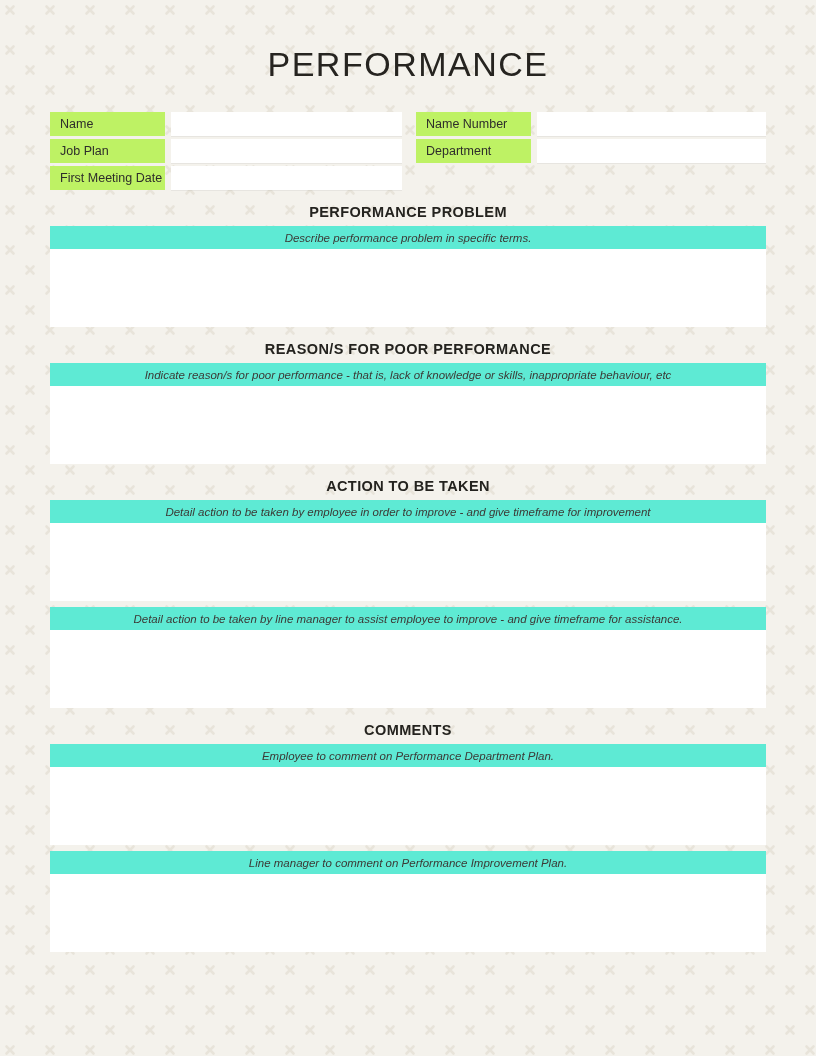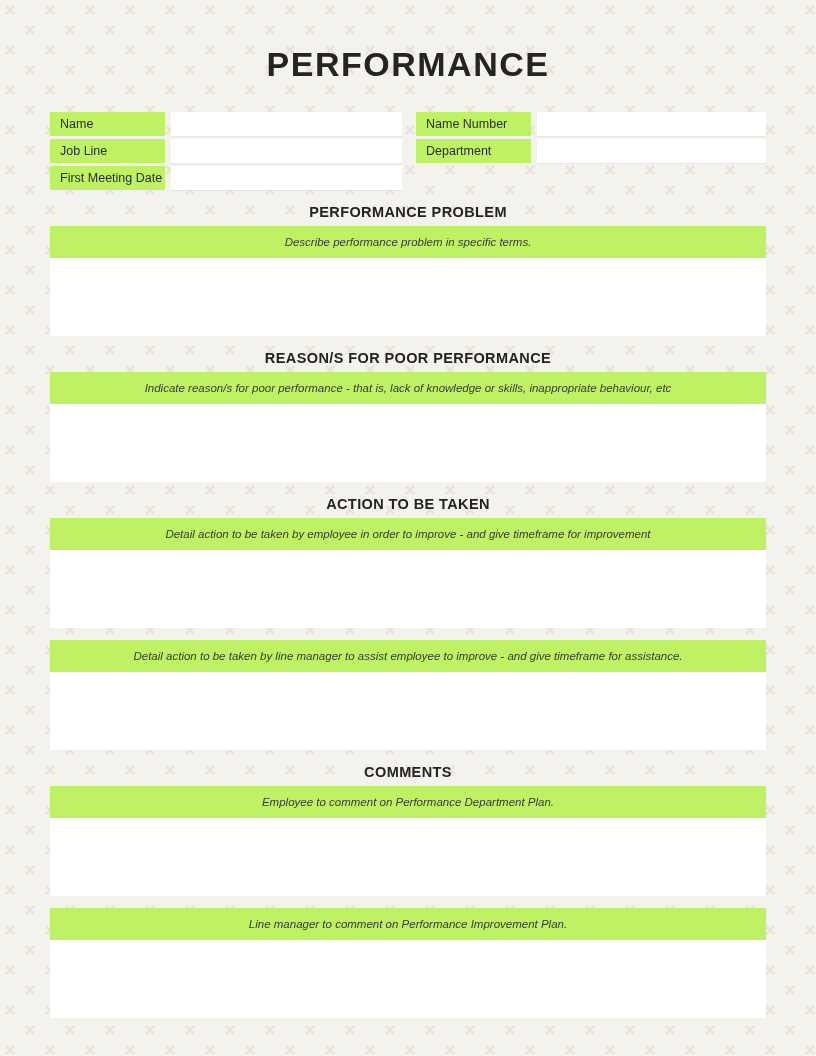--- a/index.html
+++ b/index.html
@@ -11,21 +11,21 @@
     overflow:hidden;
   }
   .bg-pattern { position:absolute; left:0; top:0; z-index:0; }
   .content {
     position:absolute; left:50px; top:0; width:716px; z-index:1;
   }
   h1.doc-title {
     margin:46px 0 0 0;
     text-align:center;
     font-size:34px; line-height:36px;
-    font-weight:bold;
+    font-weight:normal;
     letter-spacing:1.5px;
     color:#262420;
   }
   .form-grid {
     margin-top:30px;
     display:grid;
     grid-template-columns:115px 6px 231px 14px 115px 6px 229px;
     grid-auto-rows:24px;
     row-gap:3px;
   }
@@ -52,38 +52,38 @@
   .section { margin-top:14px; }
   h2.section-heading {
     margin:0 0 5px 0;
     text-align:center;
     font-size:14.5px; line-height:17px;
     font-weight:bold;
     letter-spacing:0.4px;
     color:#24231f;
   }
   .prompt {
-    height:32px;
-    background:#bef264;
+    height:23px;
+    background:#5eead4;
     display:flex; align-items:center; justify-content:center;
     font-size:11.5px;
     font-style:italic;
     color:#3c3a36;
   }
   .area {
     display:block;
     width:100%; height:78px;
     background:#ffffff;
     border:none; outline:none; resize:none;
     box-sizing:border-box;
     margin:0;
     padding:6px 8px;
     font-family:inherit; font-size:13px; color:#2e2d2b;
   }
-  .area + .prompt { margin-top:12px; }
+  .area + .prompt { margin-top:6px; }
 </style>
 </head>
 <body>
 
 <svg class="bg-pattern" width="816" height="1056" viewBox="0 0 816 1056" xmlns="http://www.w3.org/2000/svg">
   <defs>
     <pattern id="xpat" width="40" height="40" patternUnits="userSpaceOnUse">
       <g stroke="#e8e4da" stroke-width="2.6" stroke-linecap="round" fill="none">
         <path d="M6.5 6.5 L13.5 13.5 M13.5 6.5 L6.5 13.5"></path>
         <path d="M26.5 26.5 L33.5 33.5 M33.5 26.5 L26.5 33.5"></path>
@@ -98,21 +98,21 @@
   <h1 class="doc-title">
     <span>PERFORMANCE</span><br>
   </h1>
 
   <div class="form-grid">
     <div class="flabel c1 r1">Name</div>
     <input class="finput c3 r1" type="text" value="" style="">
     <div class="flabel c5 r1">Name Number</div>
     <input class="finput c7 r1" type="text" value="" style="">
 
-    <div class="flabel c1 r2">Job Line</div>
+    <div class="flabel c1 r2">Job Plan</div>
     <input class="finput c3 r2" type="text" value="" style="">
     <div class="flabel c5 r2">Department</div>
     <input class="finput c7 r2" type="text" value="" style="">
 
     <div class="flabel c1 r3">First Meeting Date</div>
     <input class="finput c3 r3" type="text" value="" style="">
   </div>
 
   <div class="section">
     <h2 class="section-heading">PERFORMANCE PROBLEM</h2>

